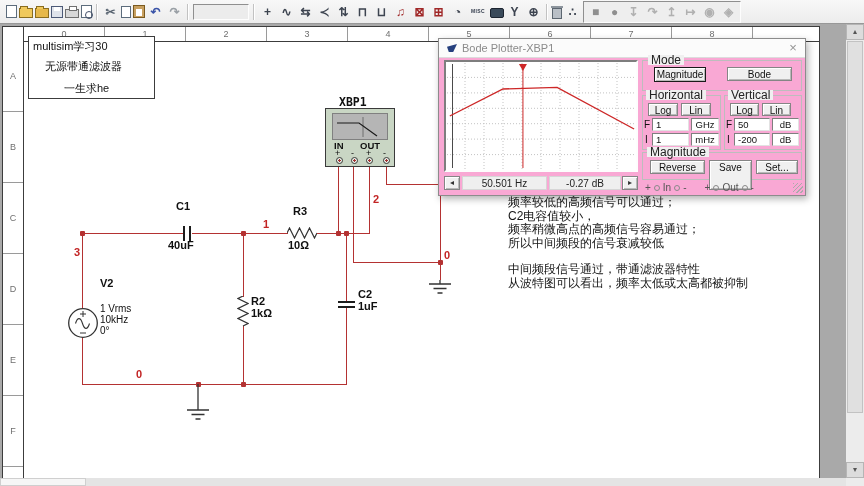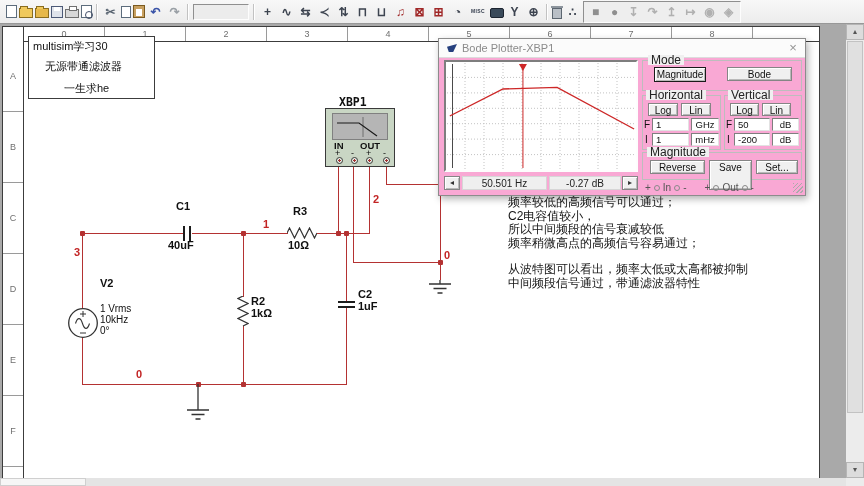--- a/index.html
+++ b/index.html
@@ -385,25 +385,25 @@
       <span>Out</span>
       <span class="tcirc"></span>
       <span>-</span>
     </div>
     <div class="grip"></div>
   </div>
 
   <div class="ann">
       <div class="ann-line">频率较低的高频信号可以通过；</div>
       <div class="ann-line">C2电容值较小，</div>
+      <div class="ann-line">频率稍微高点的高频信号容易通过；</div>
       <div class="ann-line">所以中间频段的信号衰减较低</div>
-      <div class="ann-line">频率稍微高点的高频信号容易通过；</div>
       <div class="ann-line ann-blank"></div>
+      <div class="ann-line">中间频段信号通过，带通滤波器特性</div>
       <div class="ann-line">从波特图可以看出，频率太低或太高都被抑制</div>
-      <div class="ann-line">中间频段信号通过，带通滤波器特性</div>
     </div>
 
   <div class="vsb">
     <div class="vsb-btn" style="top:0">▴</div>
     <div class="vsb-thumb"></div>
     <div class="vsb-btn" style="top:438px">▾</div>
   </div>
   <div class="hsb">
     <div class="hsb-thumb"></div>
   </div>

